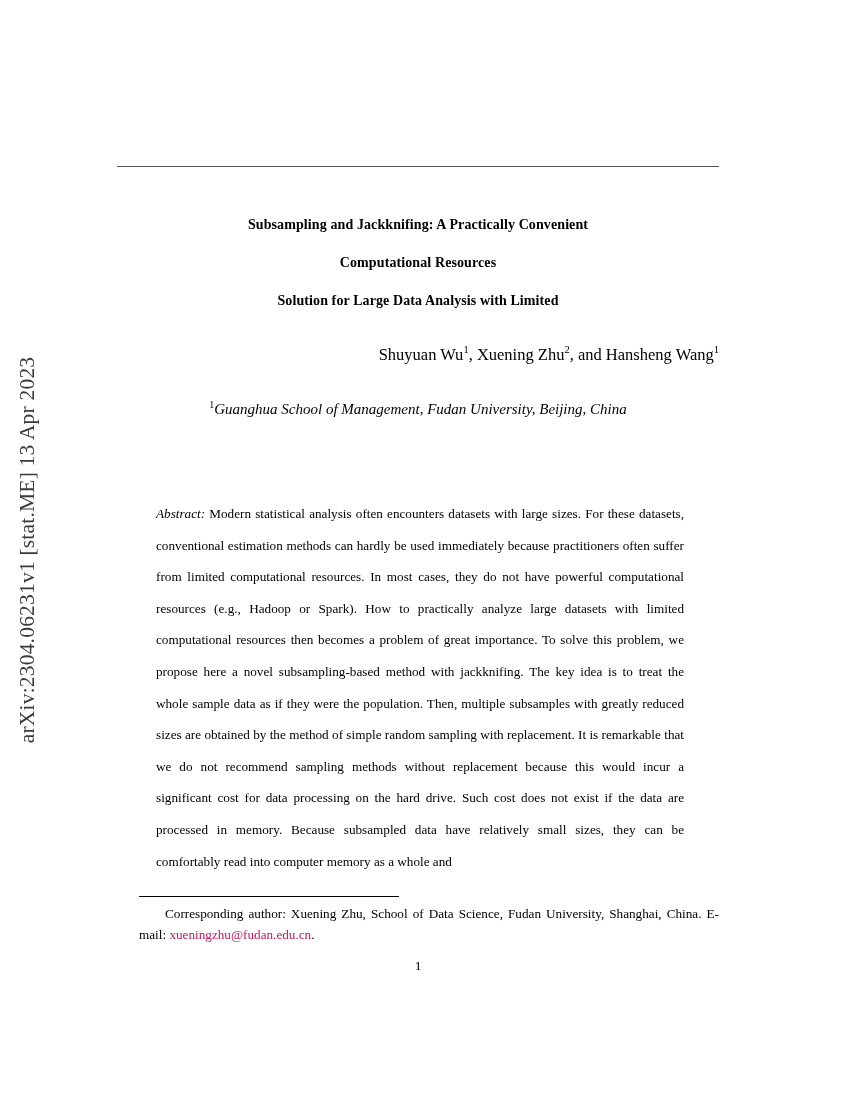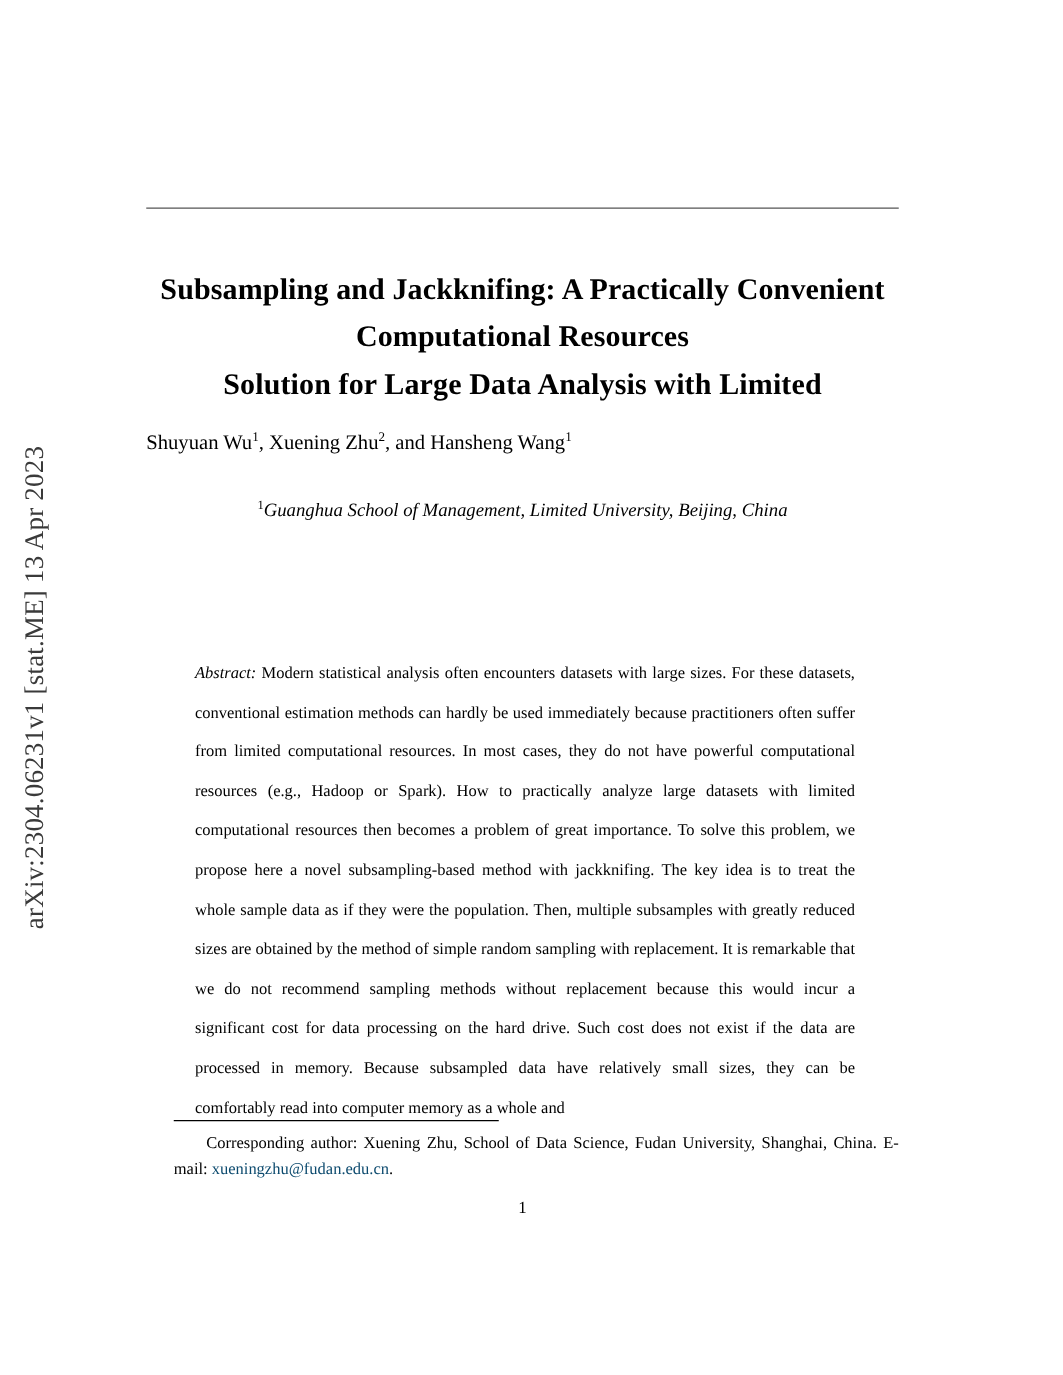--- a/index.html
+++ b/index.html
@@ -57,35 +57,35 @@
     height: 1px;
     background: #555555;
   }
 
   .title {
     position: absolute;
     top: 197px;
     left: 0;
     width: 602px;
     text-align: center;
-    font-size: 24px;
+    font-size: 14px;
     font-weight: bold;
     line-height: 38px;
     letter-spacing: 0.1px;
   }
   .title .line {
     display: block;
   }
 
   .authors {
     position: absolute;
     top: 344px;
     left: 0;
     width: 602px;
-    text-align: left;
+    text-align: right;
     font-size: 16.5px;
     font-family: Liberation Serif, serif;
   }
   .authors sup {
     font-size: 10.5px;
     vertical-align: super;
   }
 
   .affil {
     position: absolute;
@@ -98,21 +98,21 @@
   .affil sup {
     font-style: normal;
     font-size: 10px;
     vertical-align: super;
   }
   .affil-1 { top: 399px; }
   .affil-2 { top: 440px; }
 
   .abstract {
     position: absolute;
-    top: 522px;
+    top: 498px;
     left: 39px;
     width: 528px;
     font-size: 13.2px;
     line-height: 31.6px;
     text-align: justify;
   }
   .abstract .lead {
     font-style: italic;
   }
 
@@ -129,21 +129,21 @@
     position: absolute;
     top: 903px;
     left: 22px;
     width: 580px;
     font-size: 13.2px;
     line-height: 21px;
     text-align: justify;
   }
   .footnote .indent { padding-left: 26px; }
   .footnote a {
-    color: #0c4a6e;
+    color: #be185d;
     text-decoration: none;
   }
 
   .page-number {
     position: absolute;
     top: 958px;
     left: 0;
     width: 602px;
     text-align: center;
     font-size: 13.5px;
@@ -164,21 +164,21 @@
     <span class="line">Subsampling and Jackknifing: A Practically Convenient</span>
     <span class="line">Computational Resources</span>
     <span class="line">Solution for Large Data Analysis with Limited</span>
   </h1>
 
   <div class="authors">
     <span>Shuyuan Wu</span><sup>1</sup><span>, </span><span>Xuening Zhu</span><sup>2</sup><span>, and </span><span>Hansheng Wang</span><sup>1</sup>
   </div>
 
   <div class="affil affil-1">
-    <sup>1</sup><span>Guanghua School of Management, Limited University, Beijing, China</span>
+    <sup>1</sup><span>Guanghua School of Management, Fudan University, Beijing, China</span>
   </div>
 
 
   <div class="abstract">
     <span class="lead">Abstract:</span><span> Modern statistical analysis often encounters datasets with large sizes. For these datasets, conventional estimation methods can hardly be used immediately because practitioners often suffer from limited computational resources. In most cases, they do not have powerful computational resources (e.g., Hadoop or Spark). How to practically analyze large datasets with limited computational resources then becomes a problem of great importance. To solve this problem, we propose here a novel subsampling-based method with jackknifing. The key idea is to treat the whole sample data as if they were the population. Then, multiple subsamples with greatly reduced sizes are obtained by the method of simple random sampling with replacement. It is remarkable that we do not recommend sampling methods without replacement because this would incur a significant cost for data processing on the hard drive. Such cost does not exist if the data are processed in memory. Because subsampled data have relatively small sizes, they can be comfortably read into computer memory as a whole and</span>
   </div>
 
   <div class="footnote-rule"></div>
 
   <div class="footnote">

